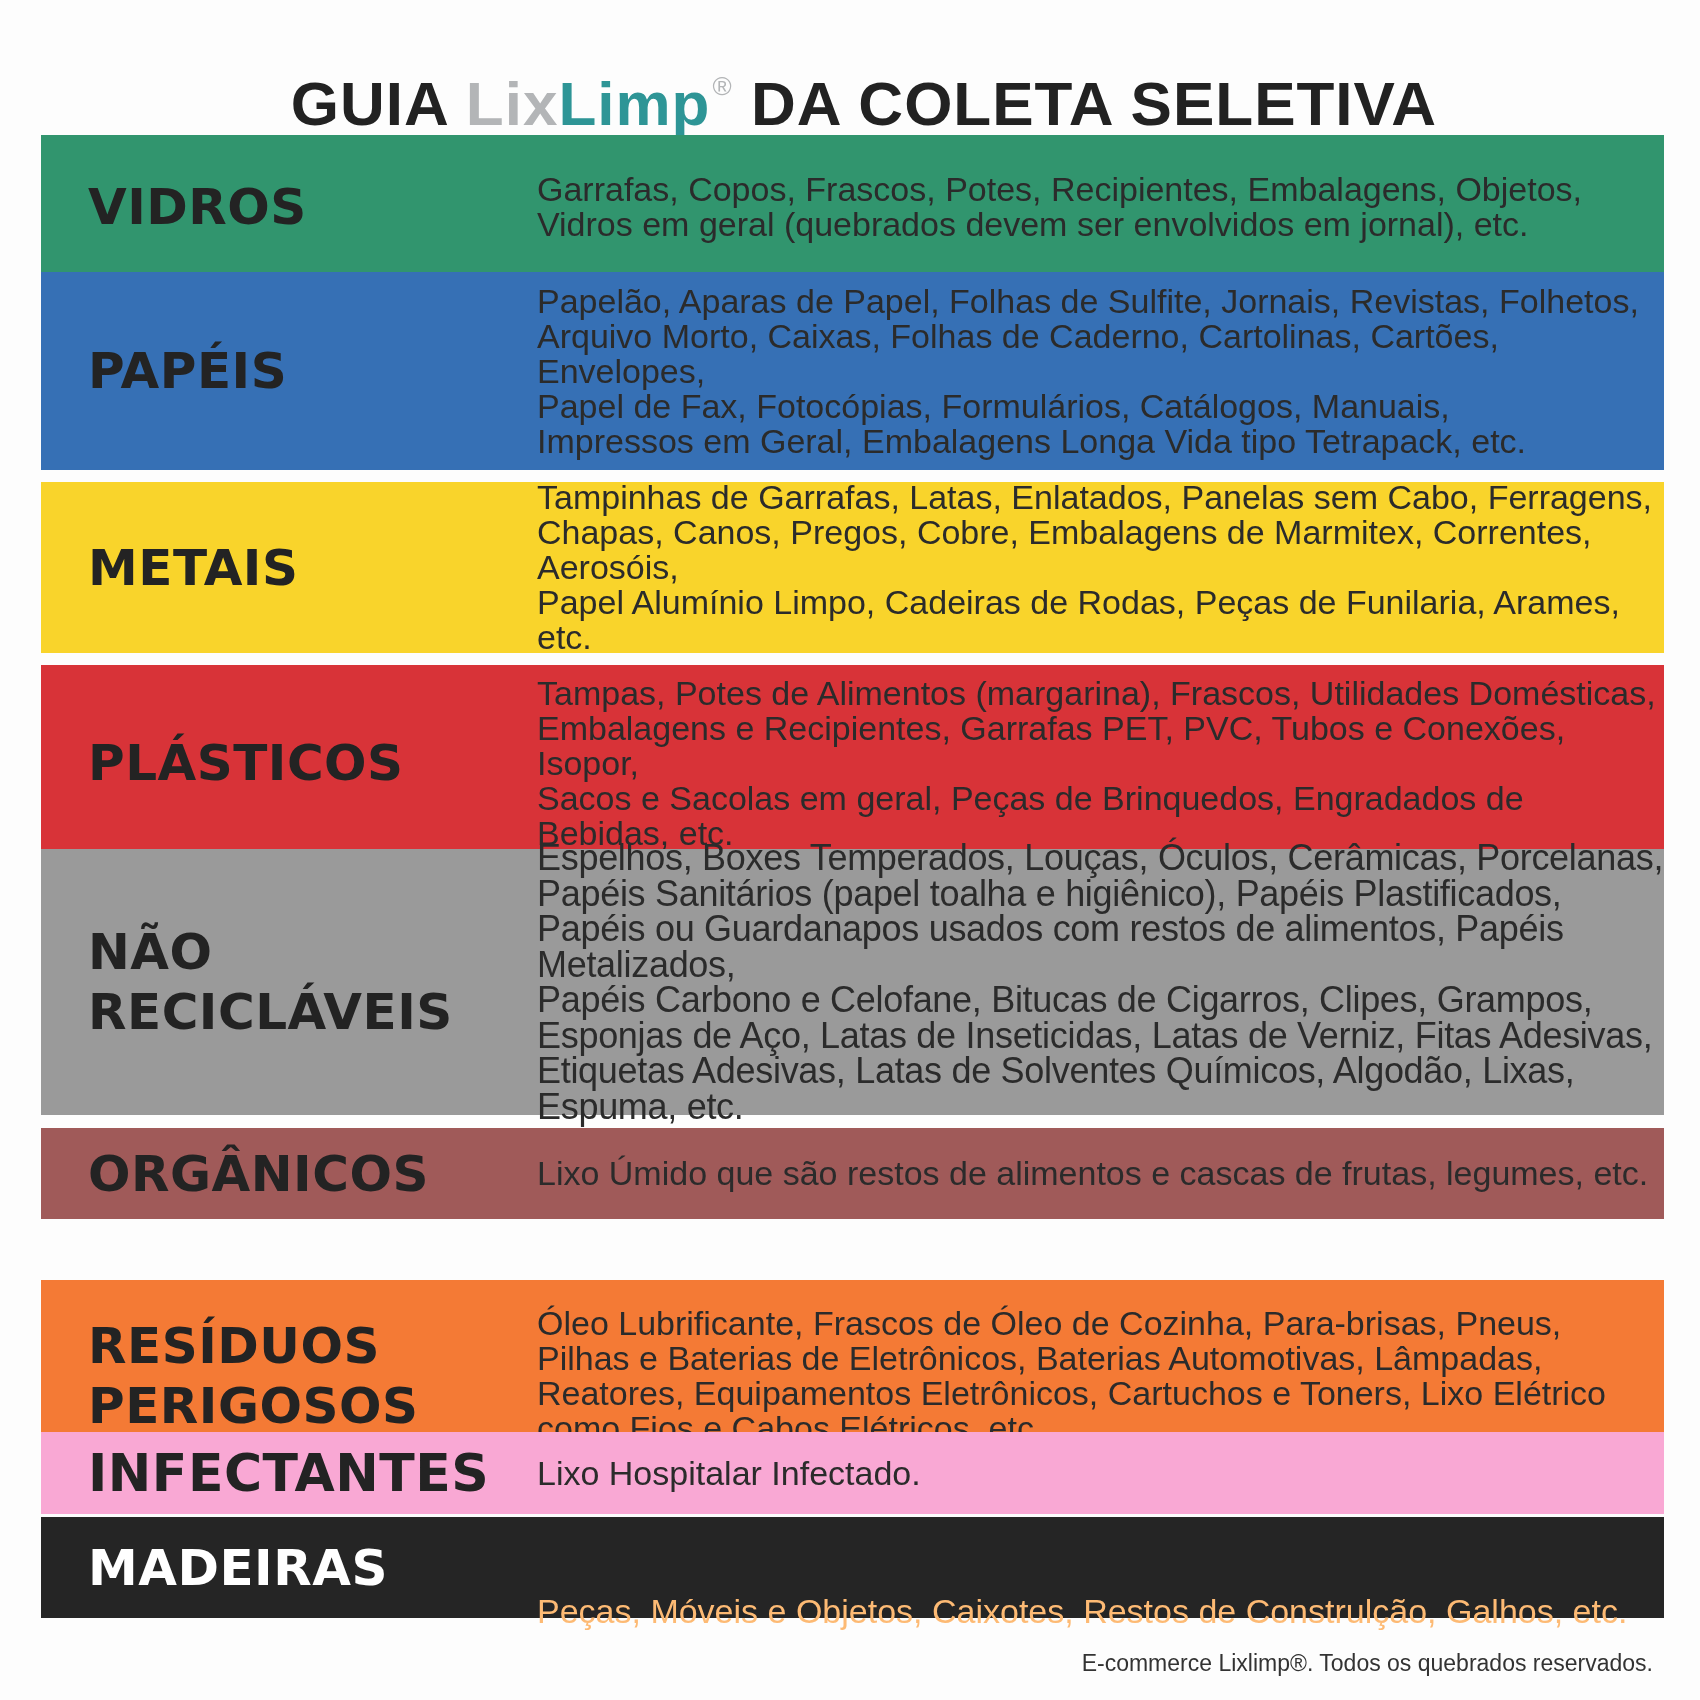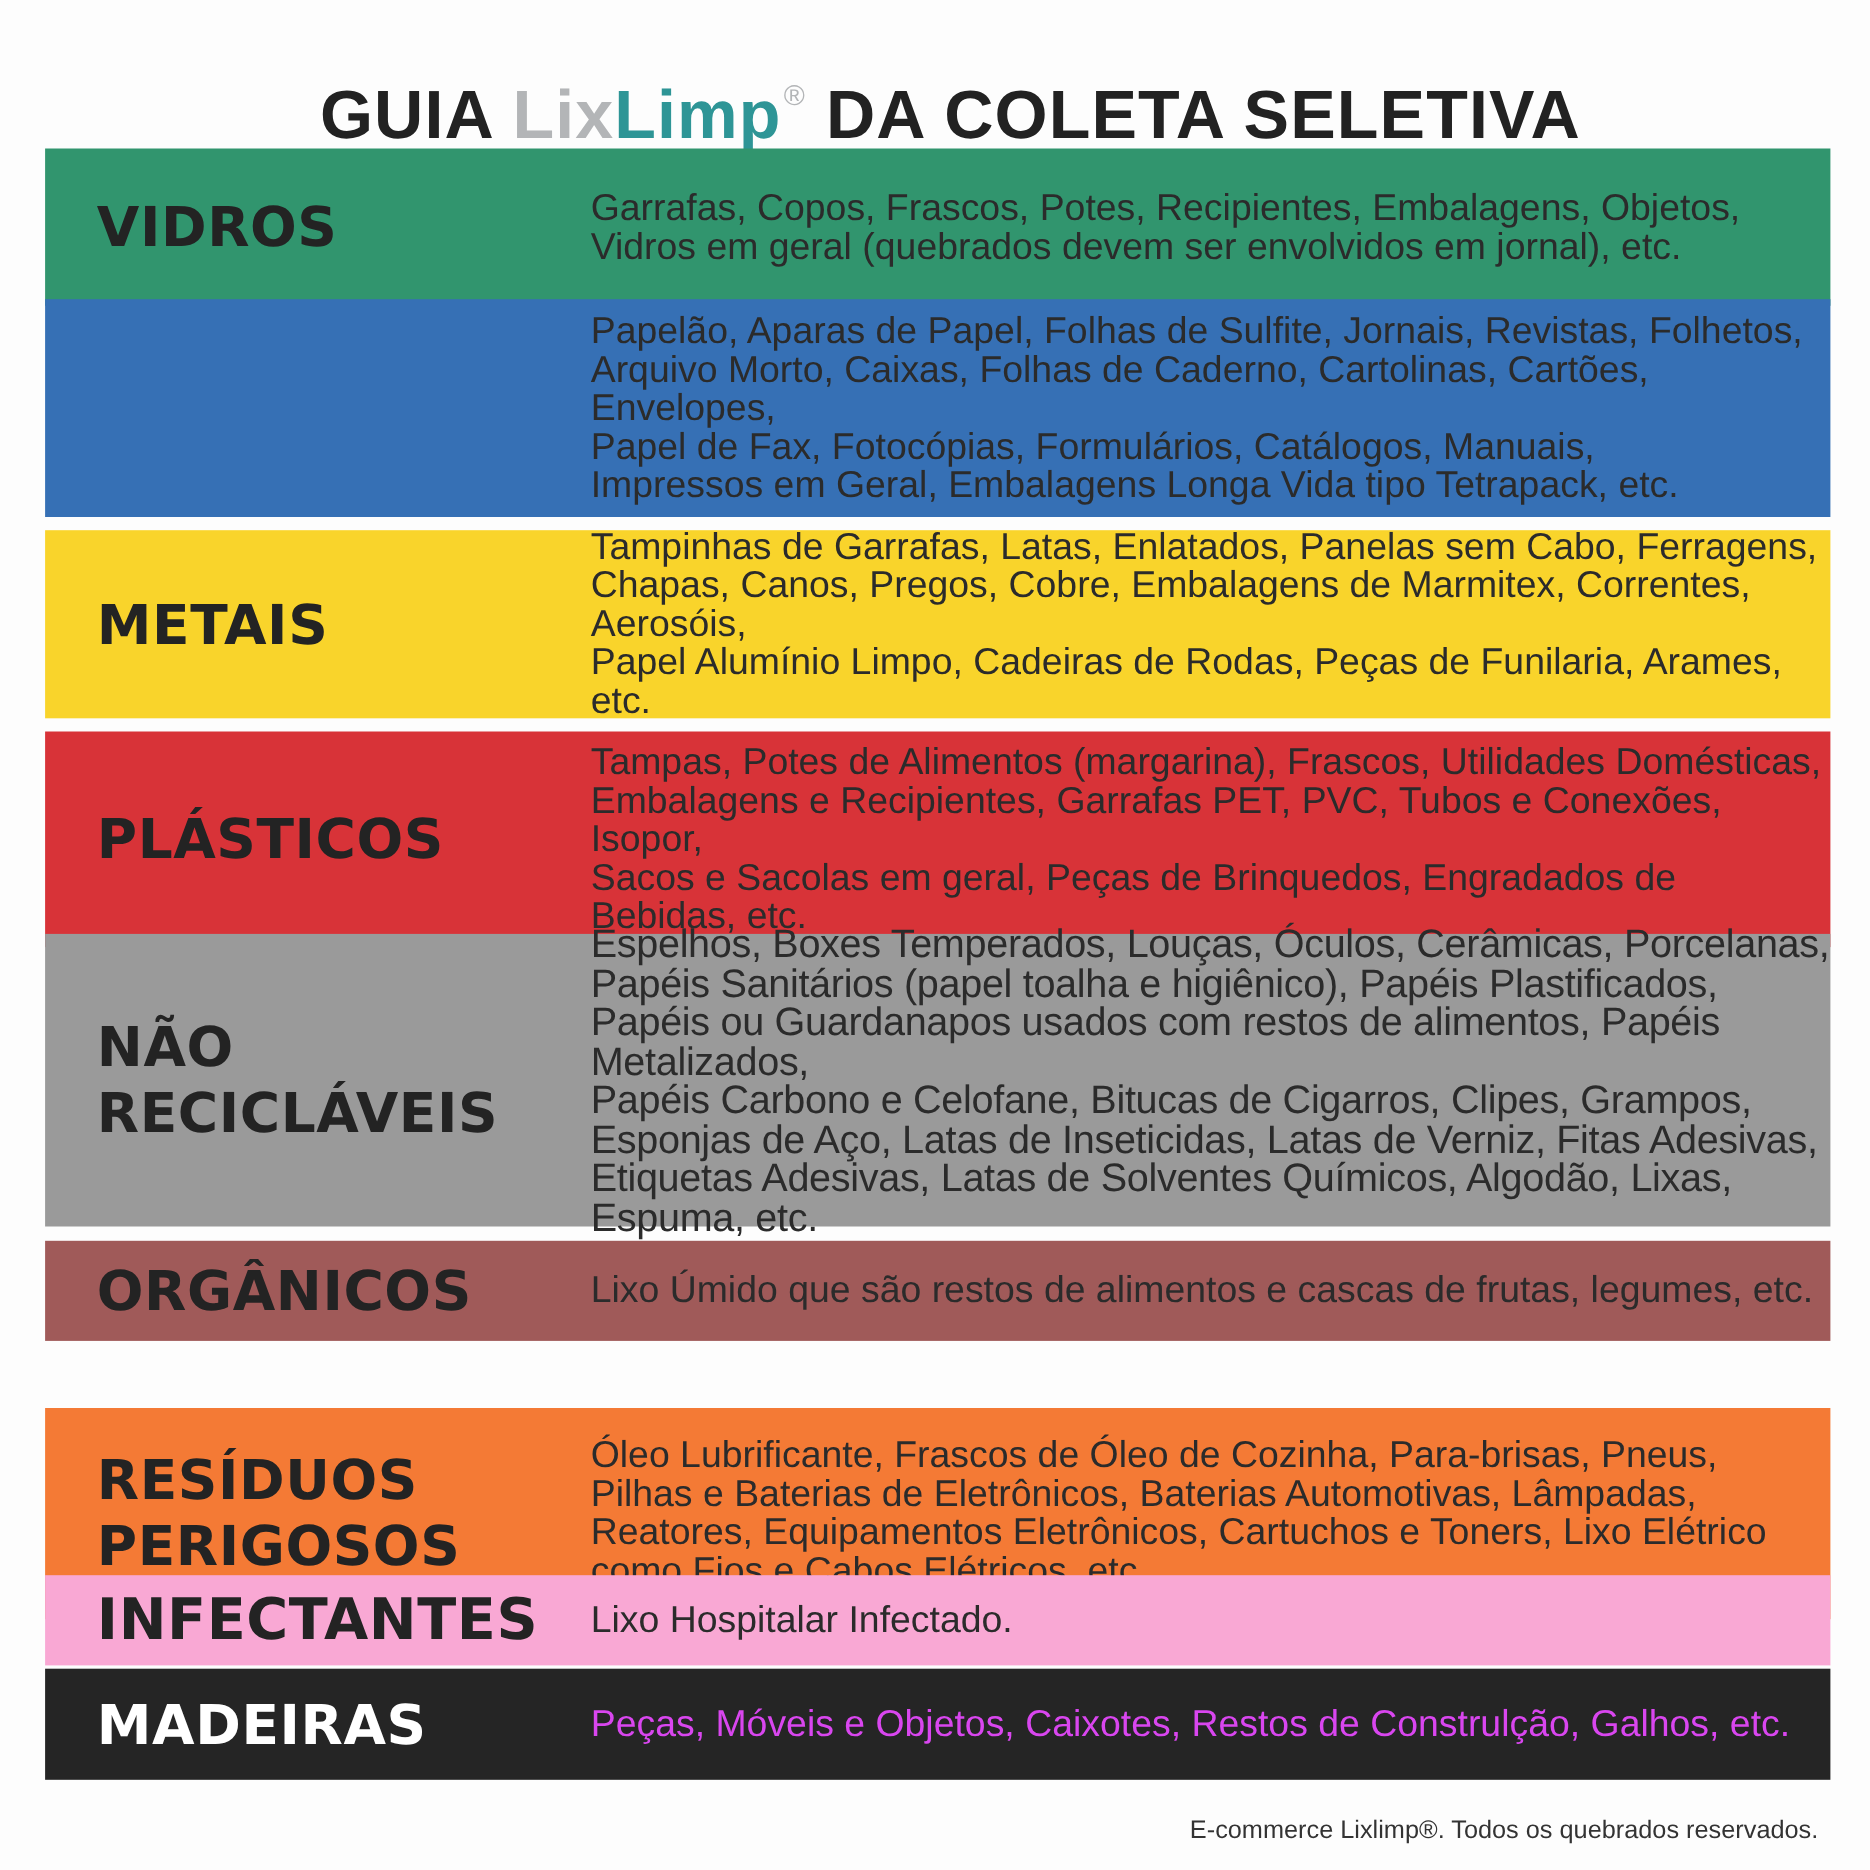--- a/index.html
+++ b/index.html
@@ -72,21 +72,21 @@
     color: #2b2b2b;
     white-space: pre-line;
   }
   .row.nr .desc {
     font-family: Liberation Sans, sans-serif;
     font-size: 36px;
     line-height: 35.5px;
     letter-spacing: -0.3px;
   }
   .row.madeiras .label { color: #ffffff; }
-  .row.madeiras .desc { color: #d946ef; }
+  .row.madeiras .desc { color: #fdba74; margin-top: 44px; }
   .row.infect .label { font-size: 52px; }
   .footer {
     position: absolute;
     right: 47px;
     top: 1650px;
     font-family: "Liberation Sans", sans-serif;
     font-size: 23px;
     color: #333333;
   }
 </style>
@@ -97,20 +97,21 @@
   <span>GUIA </span><span class="brand-lix">Lix</span><span class="brand-limp">Limp</span><span class="brand-reg">®</span><span> DA COLETA SELETIVA</span>
 </div>
 
 <div class="row" style="top:135px;height:143px;background:#31956e;">
   <div class="label">VIDROS</div>
   <div class="desc">Garrafas, Copos, Frascos, Potes, Recipientes, Embalagens, Objetos,
 Vidros em geral (quebrados devem ser envolvidos em jornal), etc.</div>
 </div>
 
 <div class="row" style="top:272px;height:198px;background:#3670b5;">
+  <div class="label">PAPÉIS</div>
   <div class="desc">Papelão, Aparas de Papel, Folhas de Sulfite, Jornais, Revistas, Folhetos,
 Arquivo Morto, Caixas, Folhas de Caderno, Cartolinas, Cartões, Envelopes,
 Papel de Fax, Fotocópias, Formulários, Catálogos, Manuais,
 Impressos em Geral, Embalagens Longa Vida tipo Tetrapack, etc.</div>
 </div>
 
 <div class="row" style="top:482px;height:171px;background:#f9d42b;">
   <div class="label">METAIS</div>
   <div class="desc">Tampinhas de Garrafas, Latas, Enlatados, Panelas sem Cabo, Ferragens,
 Chapas, Canos, Pregos, Cobre, Embalagens de Marmitex, Correntes, Aerosóis,

